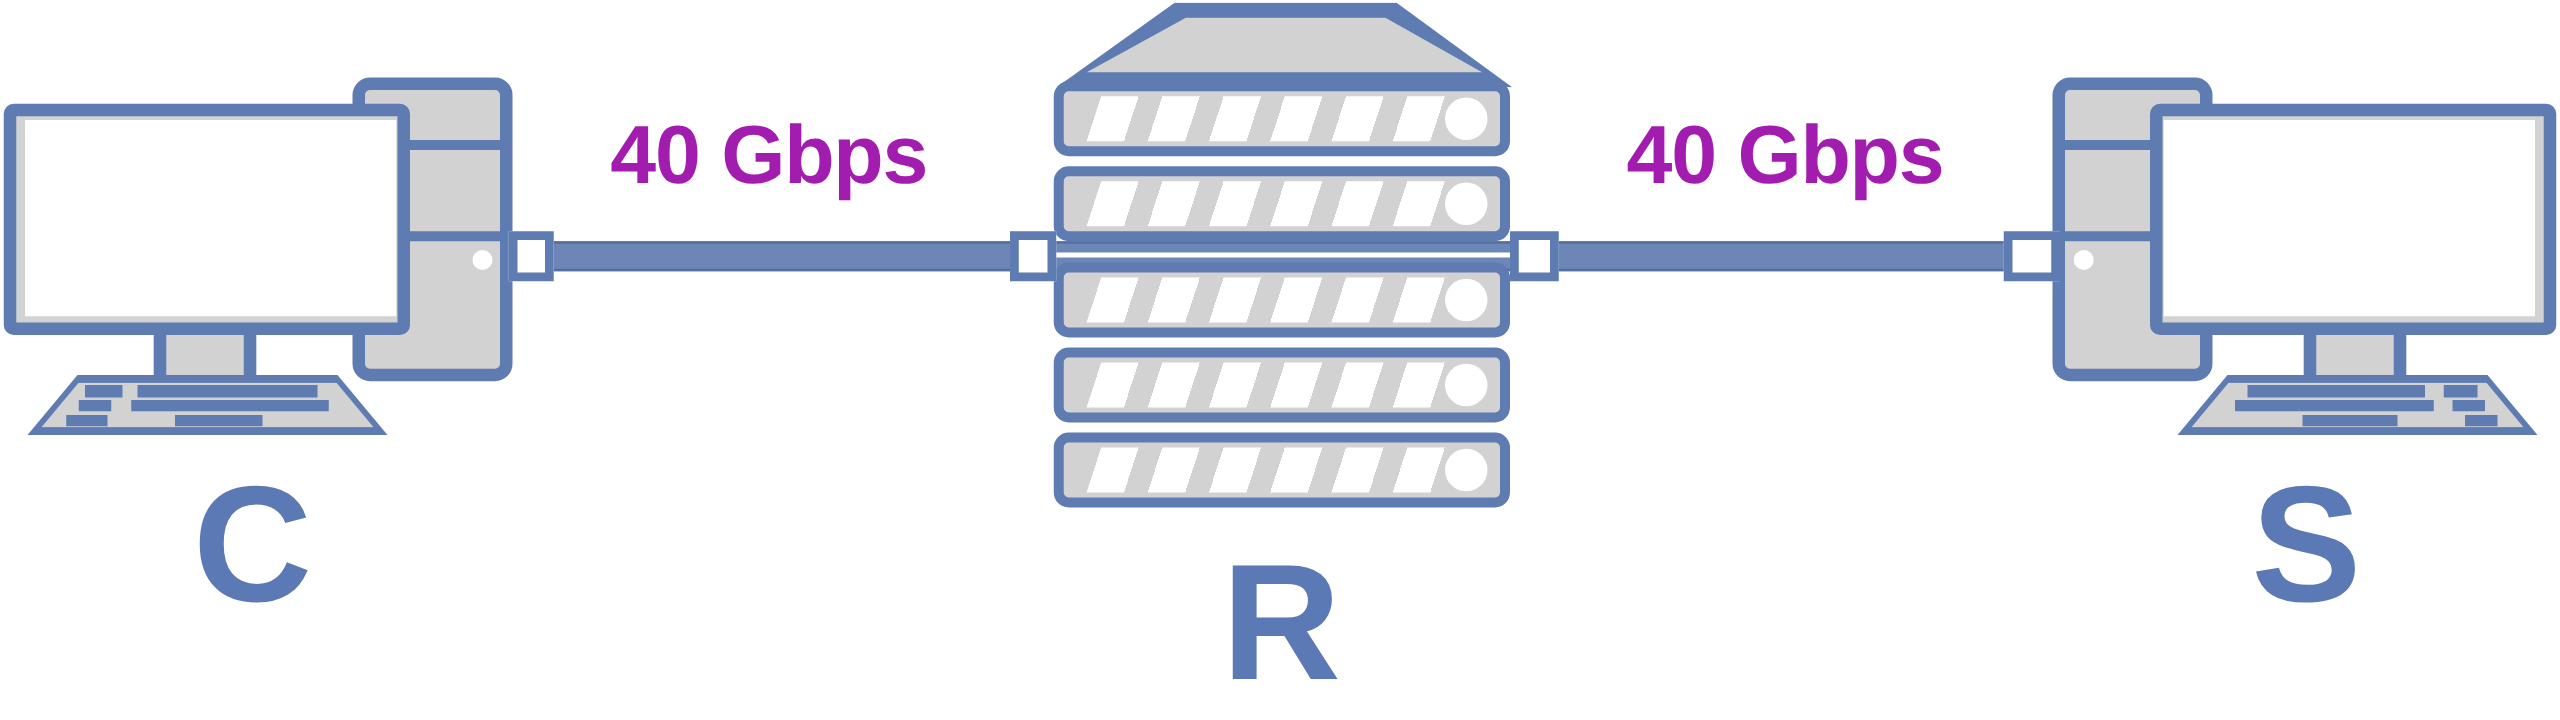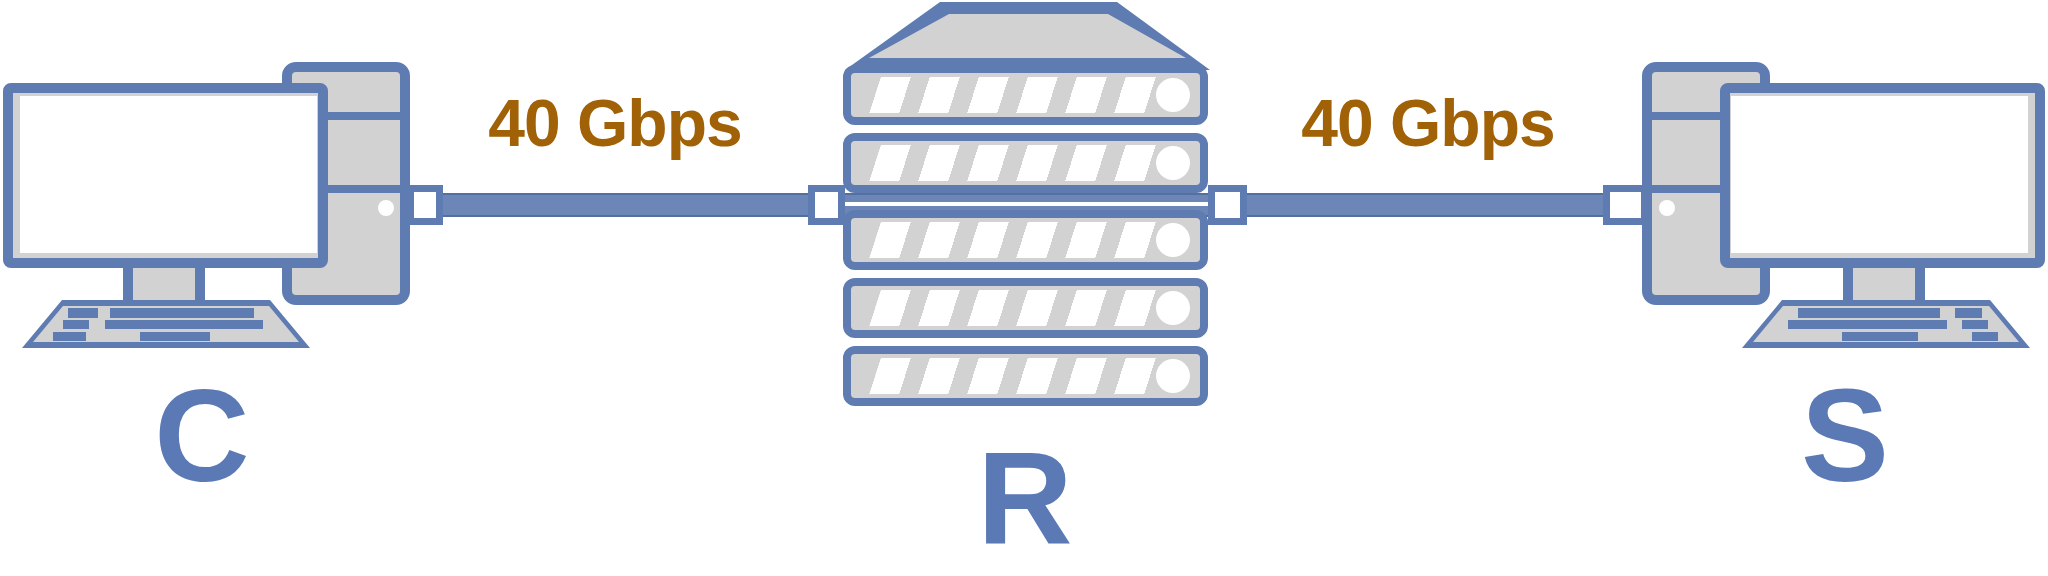--- a/index.html
+++ b/index.html
@@ -37,21 +37,21 @@
     background:repeating-linear-gradient(90deg,#ffffff 0 30px,rgba(0,0,0,0) 30px 49px);
     transform:skewX(-18deg);
   }
   .drive-led{left:305px;top:5px;width:34px;height:34px;background:#ffffff;border-radius:50%;}
   
   .node-letter{
     color:#5b79b4;font-size:132px;font-weight:bold;line-height:1;
     transform:translateX(-50%);white-space:nowrap;
   }
   .link-label{
-    color:#a16207;font-size:66px;font-weight:bold;line-height:1;letter-spacing:-1px;
+    color:#a21caf;font-size:66px;font-weight:bold;line-height:1;letter-spacing:-1px;
     transform:translateX(-50%);white-space:nowrap;
   }
 </style>
 </head>
 <body>
 
 <div class="canvas">
 
   <div class="abs link-bar" style="left:443px;top:193px;width:1205px;height:24px;"></div>
 

